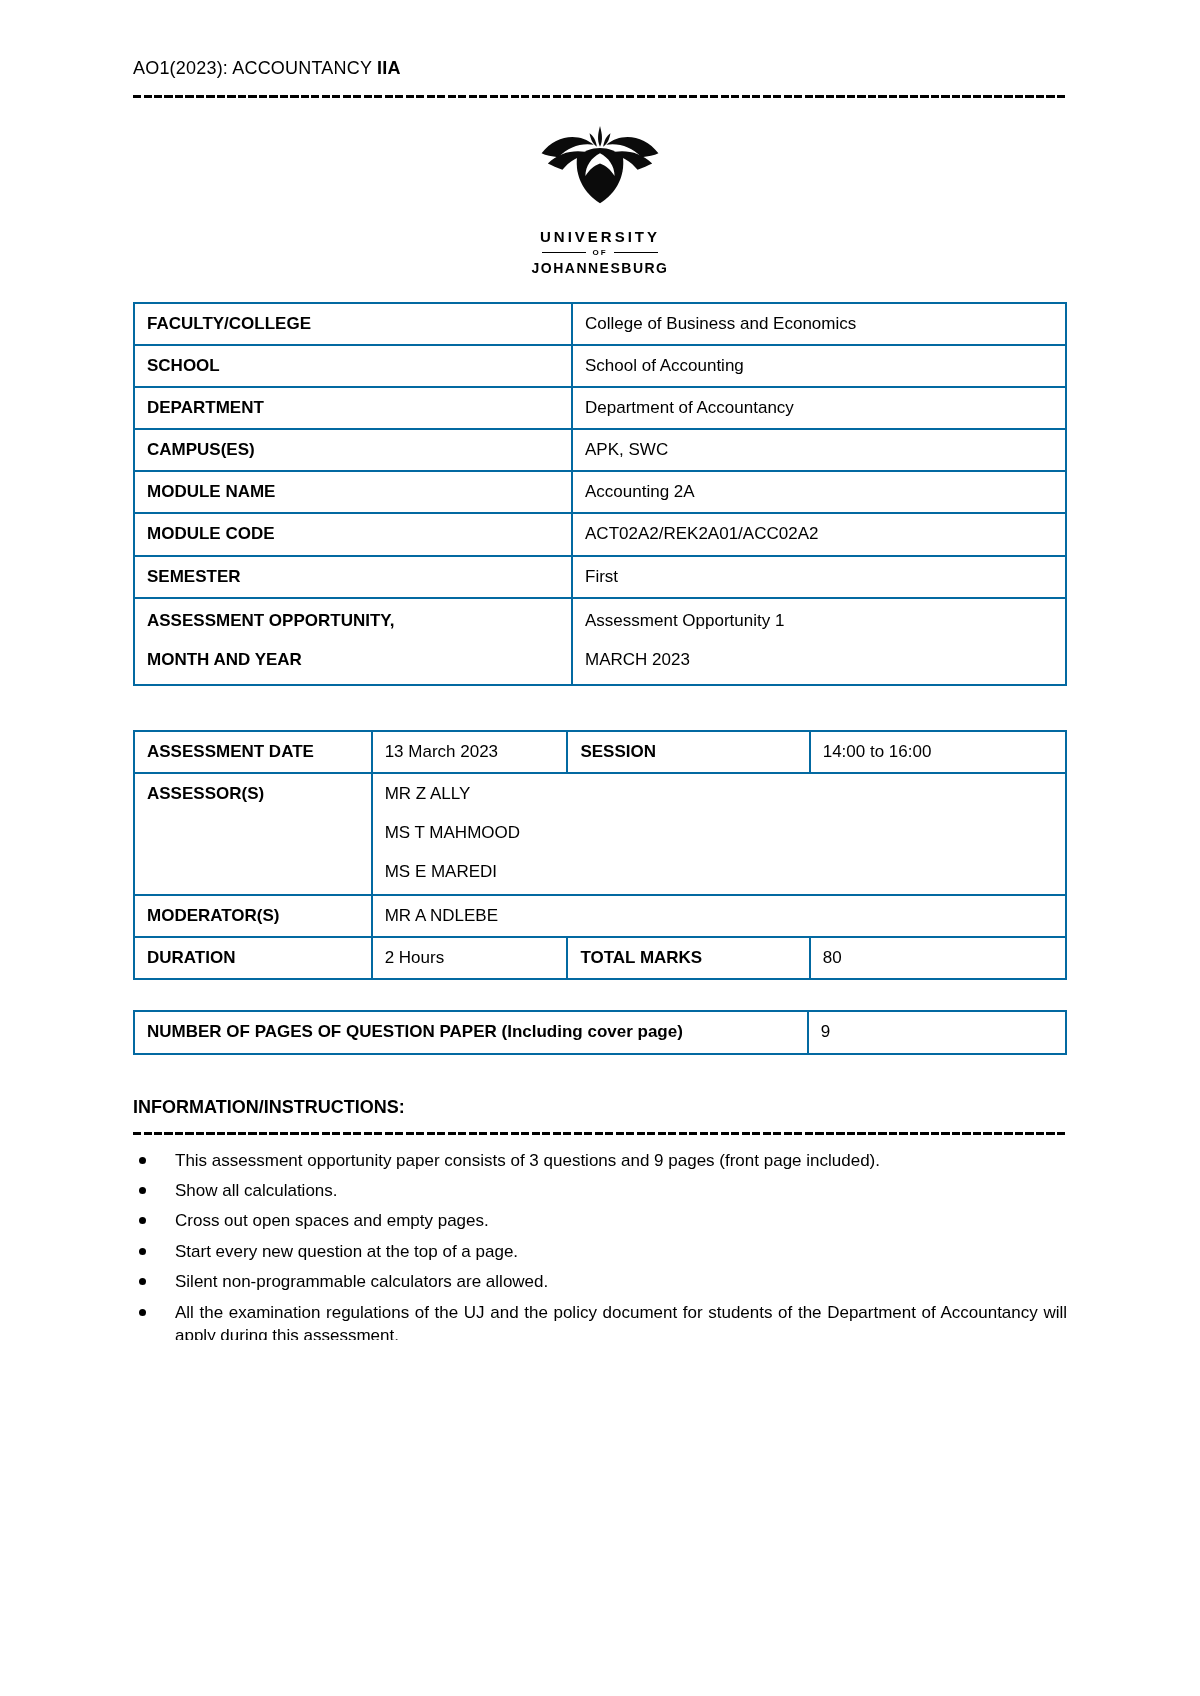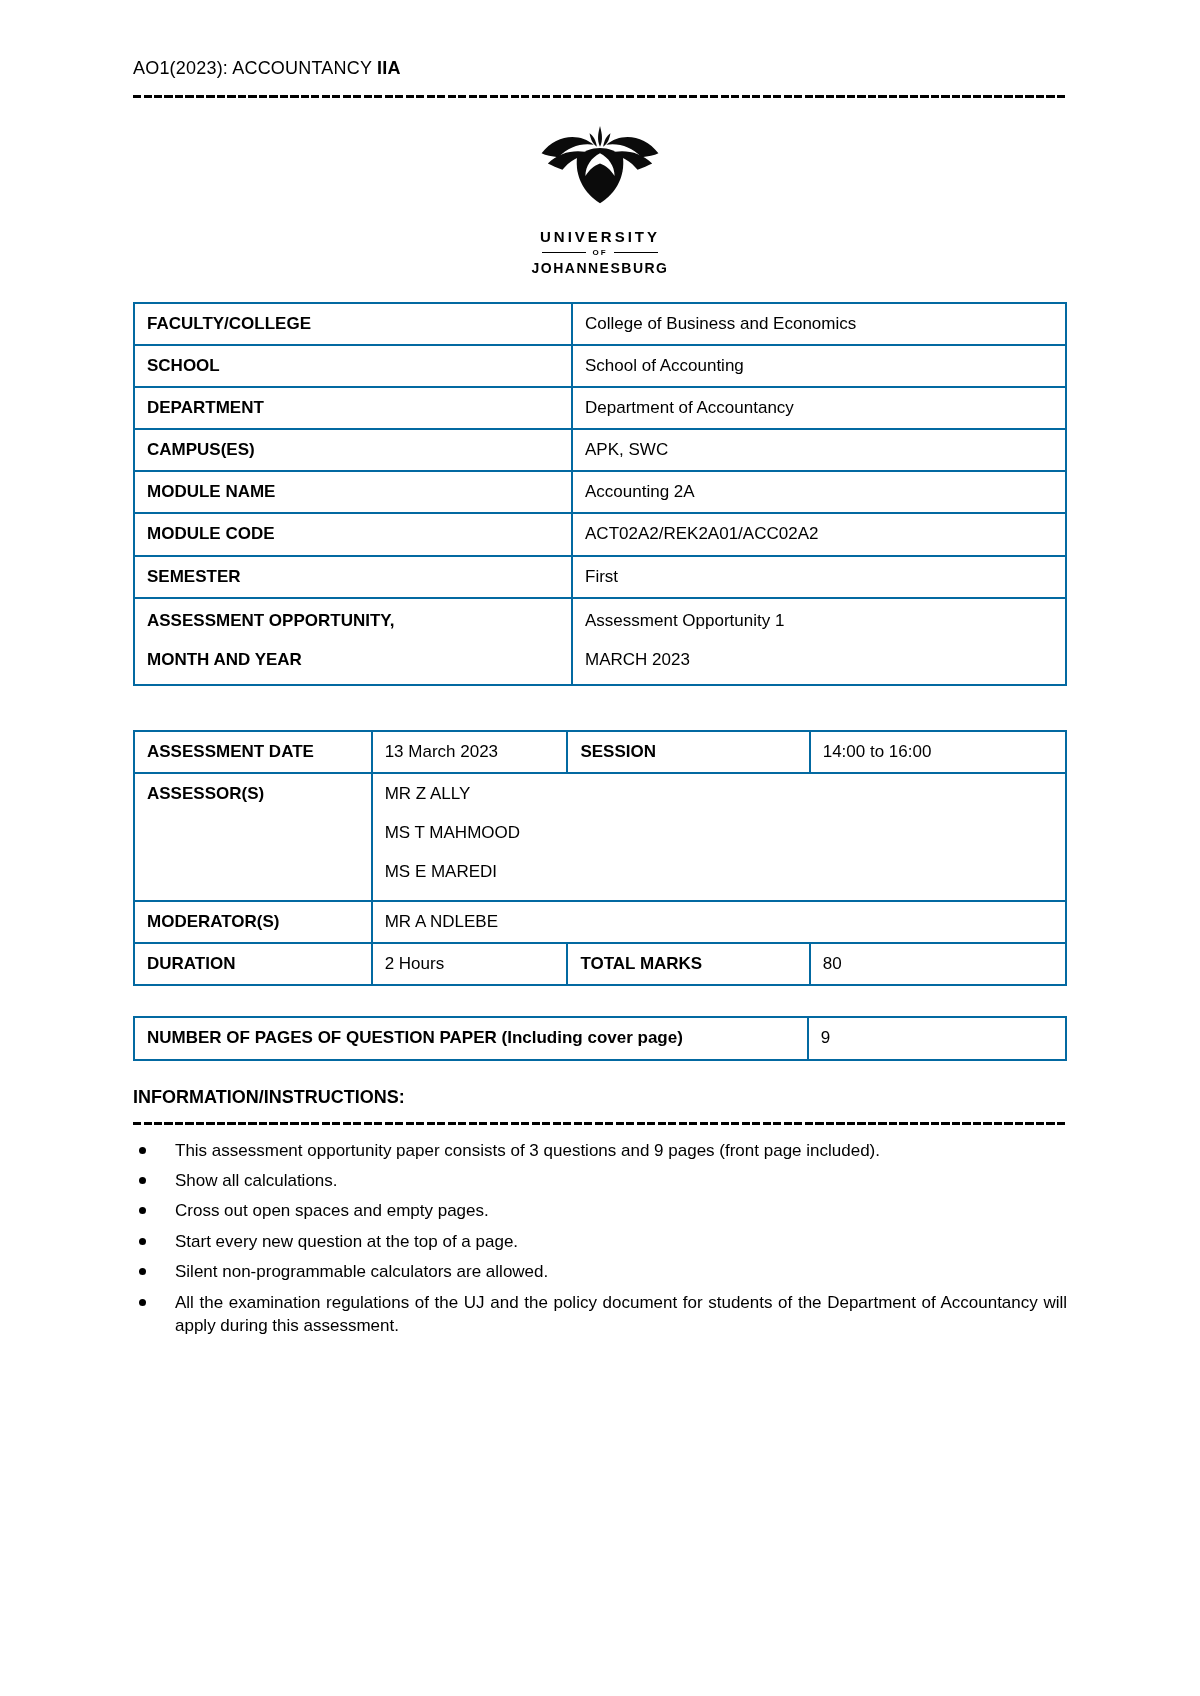--- a/index.html
+++ b/index.html
@@ -85,28 +85,28 @@
   .two-line div + div { margin-top: 17px; }
   .info-table tr.tall td { vertical-align: top; padding-top: 11px; padding-bottom: 13px; }
 
   .schedule-table { margin-top: 44px; }
   .schedule-table td.c1 { width: 25.5%; }
   .schedule-table td.c2 { width: 21%; }
   .schedule-table td.c3 { width: 26%; }
   .schedule-table td.c4 { width: 27.5%; }
   .schedule-table td { vertical-align: top; }
   .assessor-cell div { margin-bottom: 17px; }
-  .assessor-cell div:last-child { margin-bottom: 8px; }
+  .assessor-cell div:last-child { margin-bottom: 2px; }
 
   .pages-table { margin-top: 30px; }
   .pages-table td.lbl { width: 72.3%; }
 
   
   .instructions-heading {
-    margin-top: 26px;
+    margin-top: 42px;
     font-size: 18px;
     font-weight: bold;
   }
   .instructions-line { margin-top: 14px; }
 
   ul.instructions-list {
     list-style: none;
     margin-top: 14px;
   }
   ul.instructions-list li {

